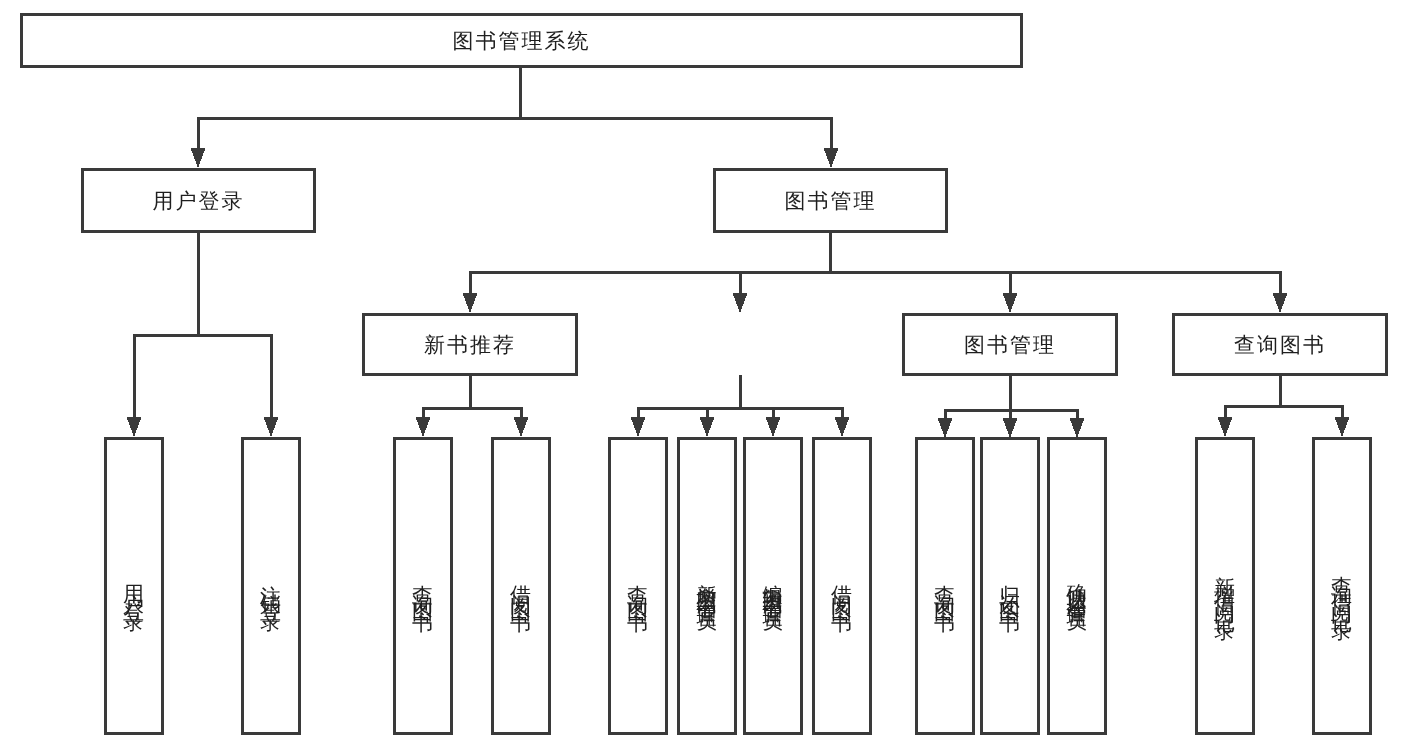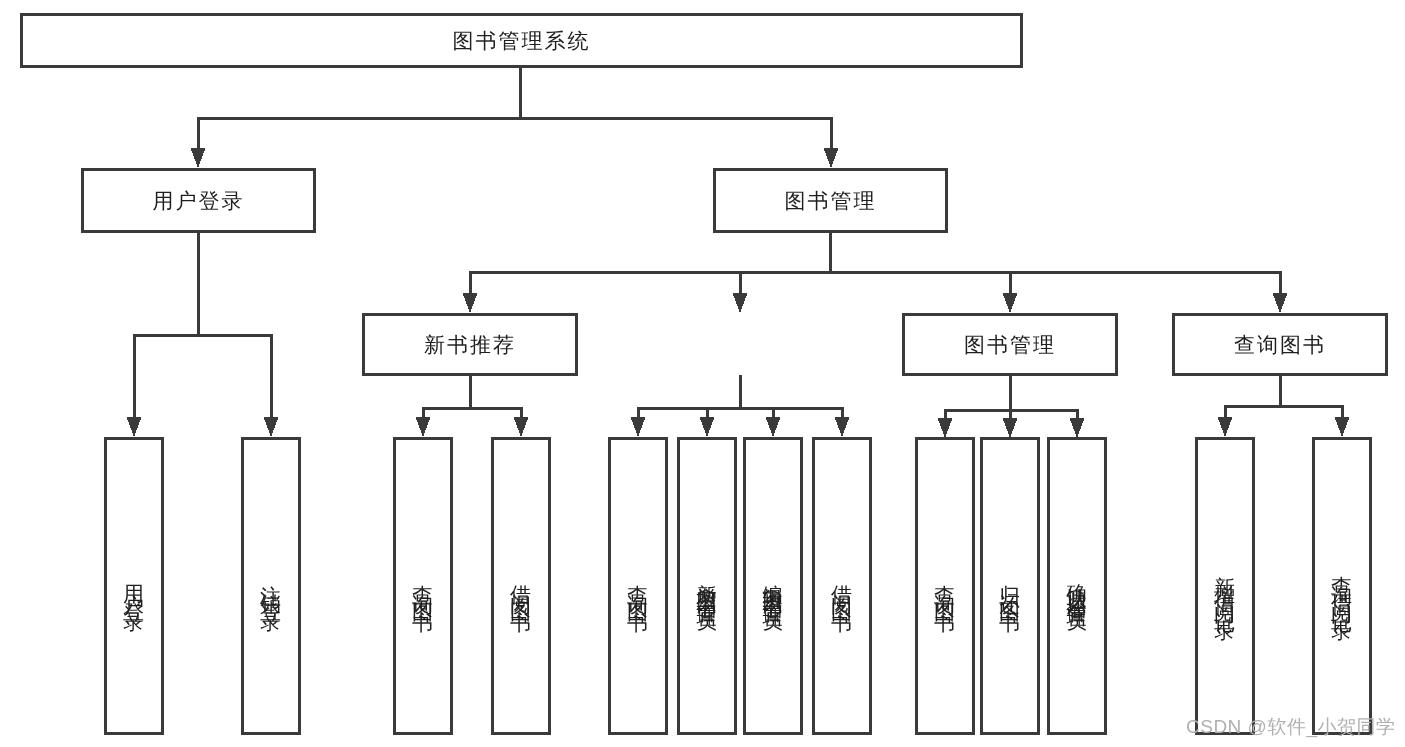--- a/index.html
+++ b/index.html
@@ -214,15 +214,14 @@
     <span>确认归还（管理员）</span>
   </div>
 
   <div class="vbox" style="left:1195px;">
     <span>新增借阅记录</span>
   </div>
   <div class="vbox" style="left:1312px;">
     <span>查询借阅记录</span>
   </div>
 
-  <div class="watermark">CSDN @软件_小贺同学</div>
 
 </div>
 
 </body></html>

